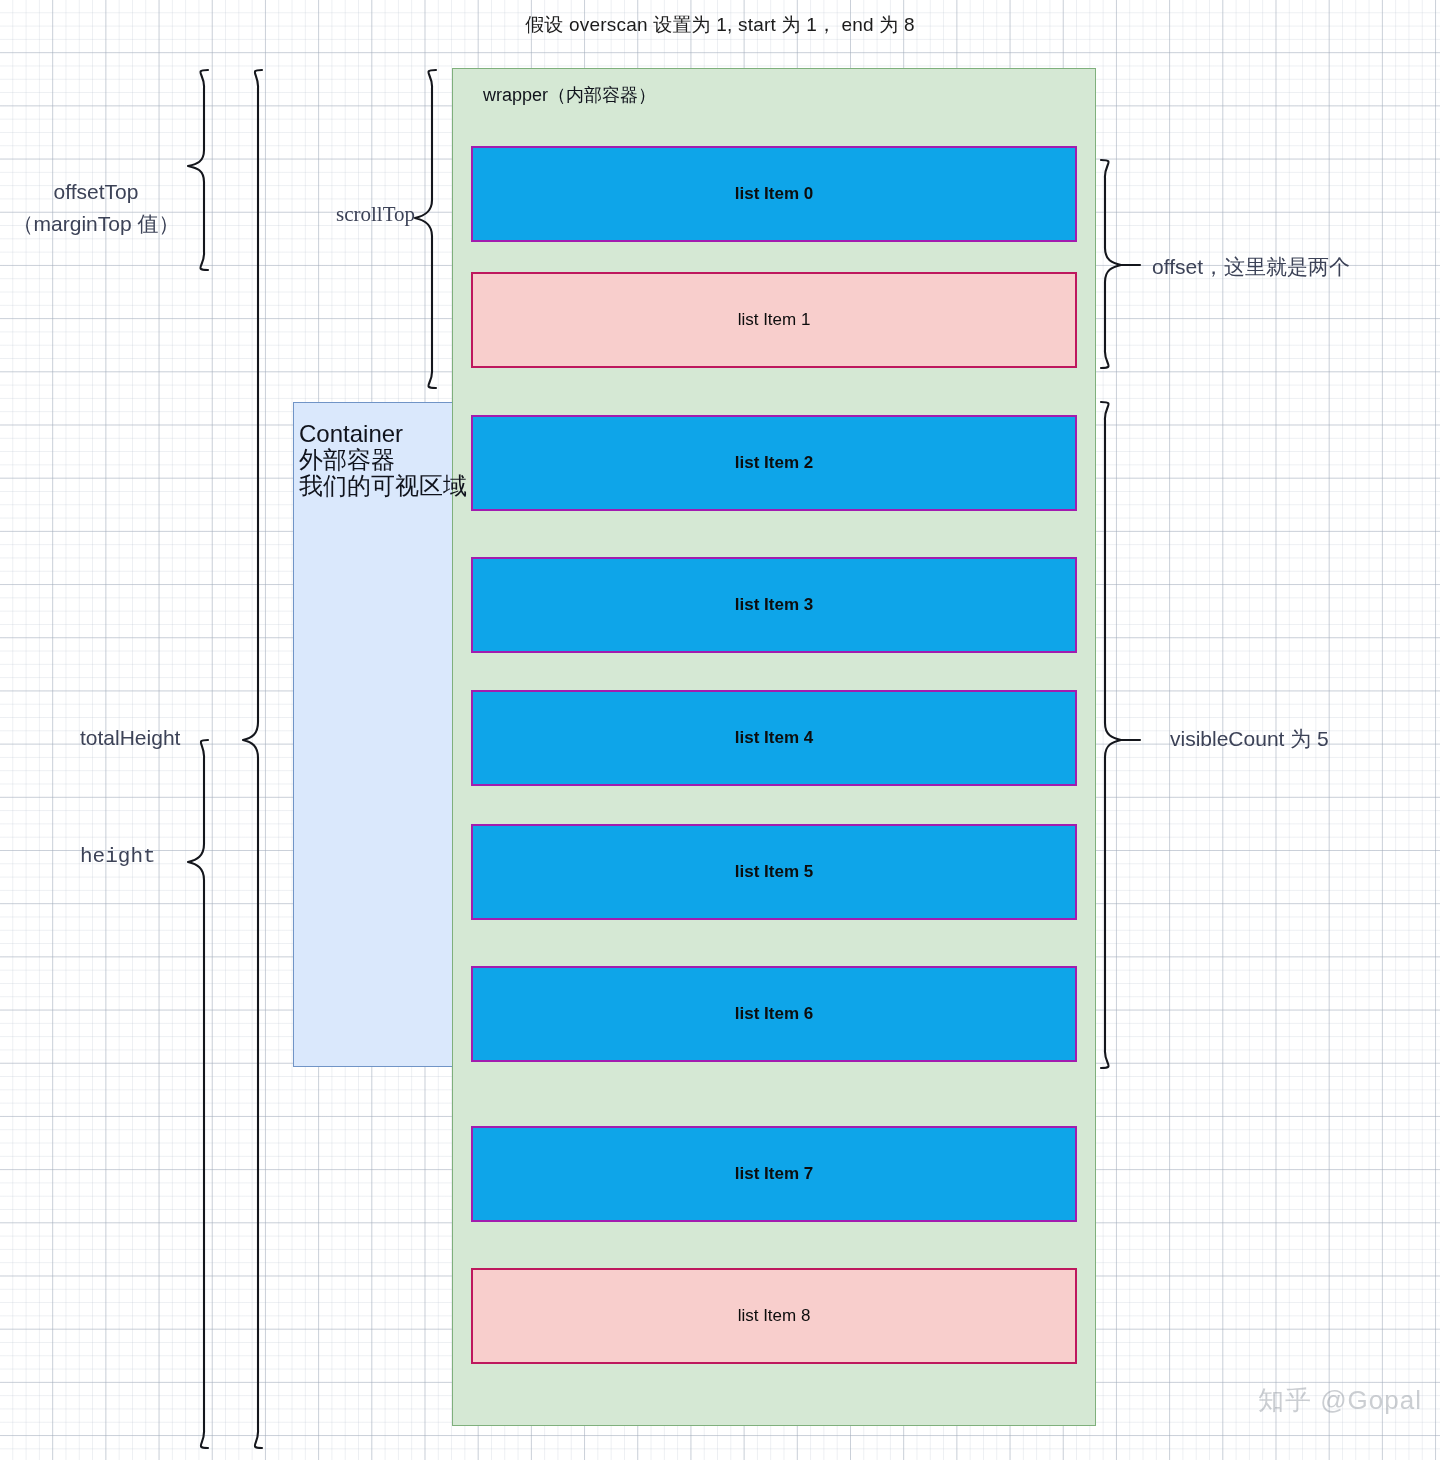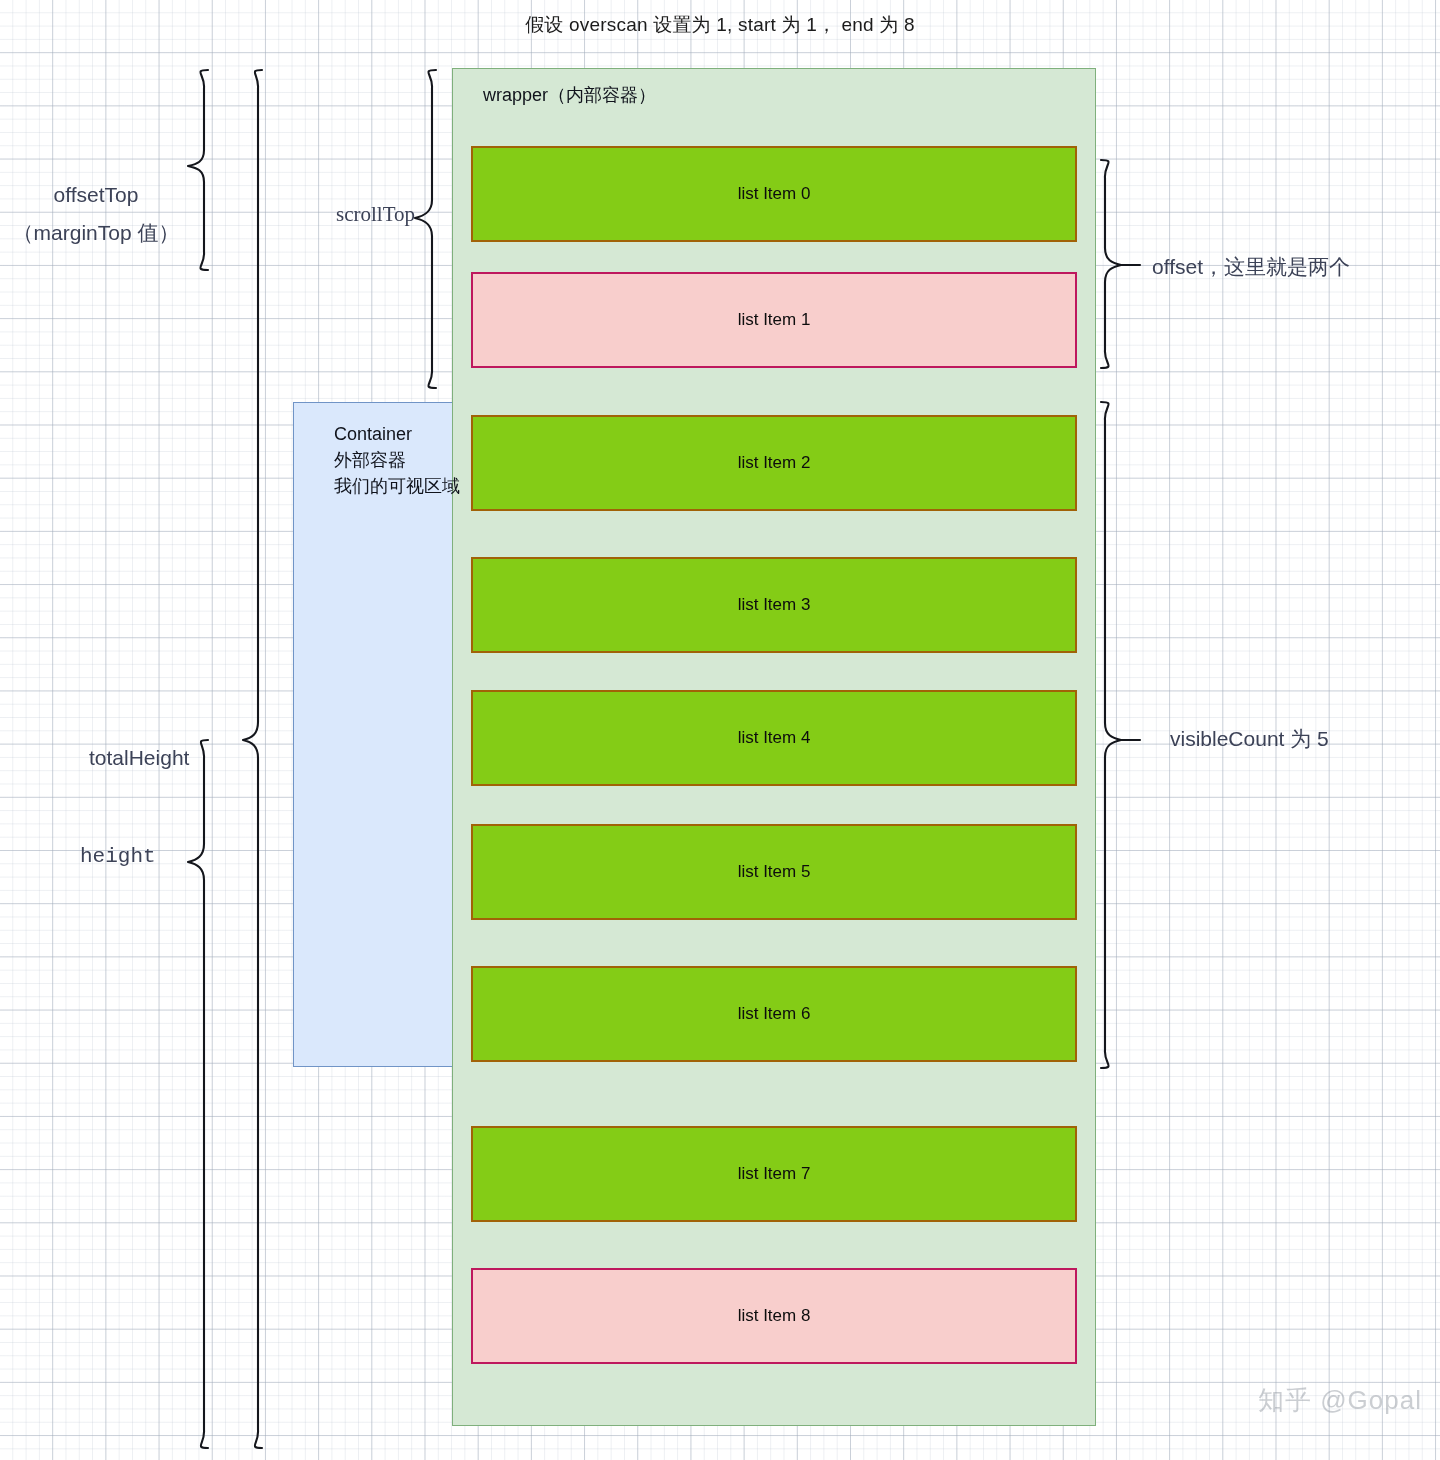--- a/index.html
+++ b/index.html
@@ -56,26 +56,25 @@
     height: 665px;
     background: #dae8fc;
     border: 1px solid #7094c6;
     box-sizing: border-box;
     z-index: 2;
   }
   #container-label {
     position: absolute;
     left: 299px;
     top: 421px;
-    font-size: 18px;
+    font-size: 24px;
     line-height: 26px;
     color: #10131c;
     white-space: pre-line;
     z-index: 6;
-    margin-left: 35px;
   }
 
   
   #wrapper-box {
     position: absolute;
     left: 452px;
     top: 68px;
     width: 644px;
     height: 1358px;
     background: #d5e8d4;
@@ -101,22 +100,23 @@
     height: 96px;
     box-sizing: border-box;
     display: flex;
     align-items: center;
     justify-content: center;
     font-size: 17px;
     color: #0d0d0d;
     z-index: 5;
   }
   .item-orange {
-    background: #84cc16;
-    border: 2px solid #a16207;
+    background: #0ea5e9;
+    border: 2px solid #a21caf;
+    font-weight: bold;
   }
   .item-red {
     background: #f8cecc;
     border: 2px solid #be185d;
   }
 
   
   #braces {
     position: absolute;
     left: 0;
@@ -135,23 +135,23 @@
   }
 
   
   .ann {
     position: absolute;
     color: #3c4257;
     font-size: 21px;
     z-index: 10;
     white-space: pre-line;
   }
-  #ann-offsettop { left: 6px;   top: 176px; width: 180px; text-align: center; line-height: 38px; }
+  #ann-offsettop { left: 6px;   top: 176px; width: 180px; text-align: center; line-height: 32px; }
   #ann-scrolltop { left: 336px; top: 202px; font-family: Liberation Serif, serif; }
-  #ann-totalheight { left: 89px; top: 726px; margin-top: 20px; }
+  #ann-totalheight { left: 80px; top: 726px; }
   #ann-height {
     left: 80px; top: 845px;
     font-family: Liberation Mono, monospace;
     font-size: 21px;
   }
   #ann-offset { left: 1152px; top: 253px; }
   #ann-visiblecount { left: 1170px; top: 725px; }
 
   
   #watermark {

